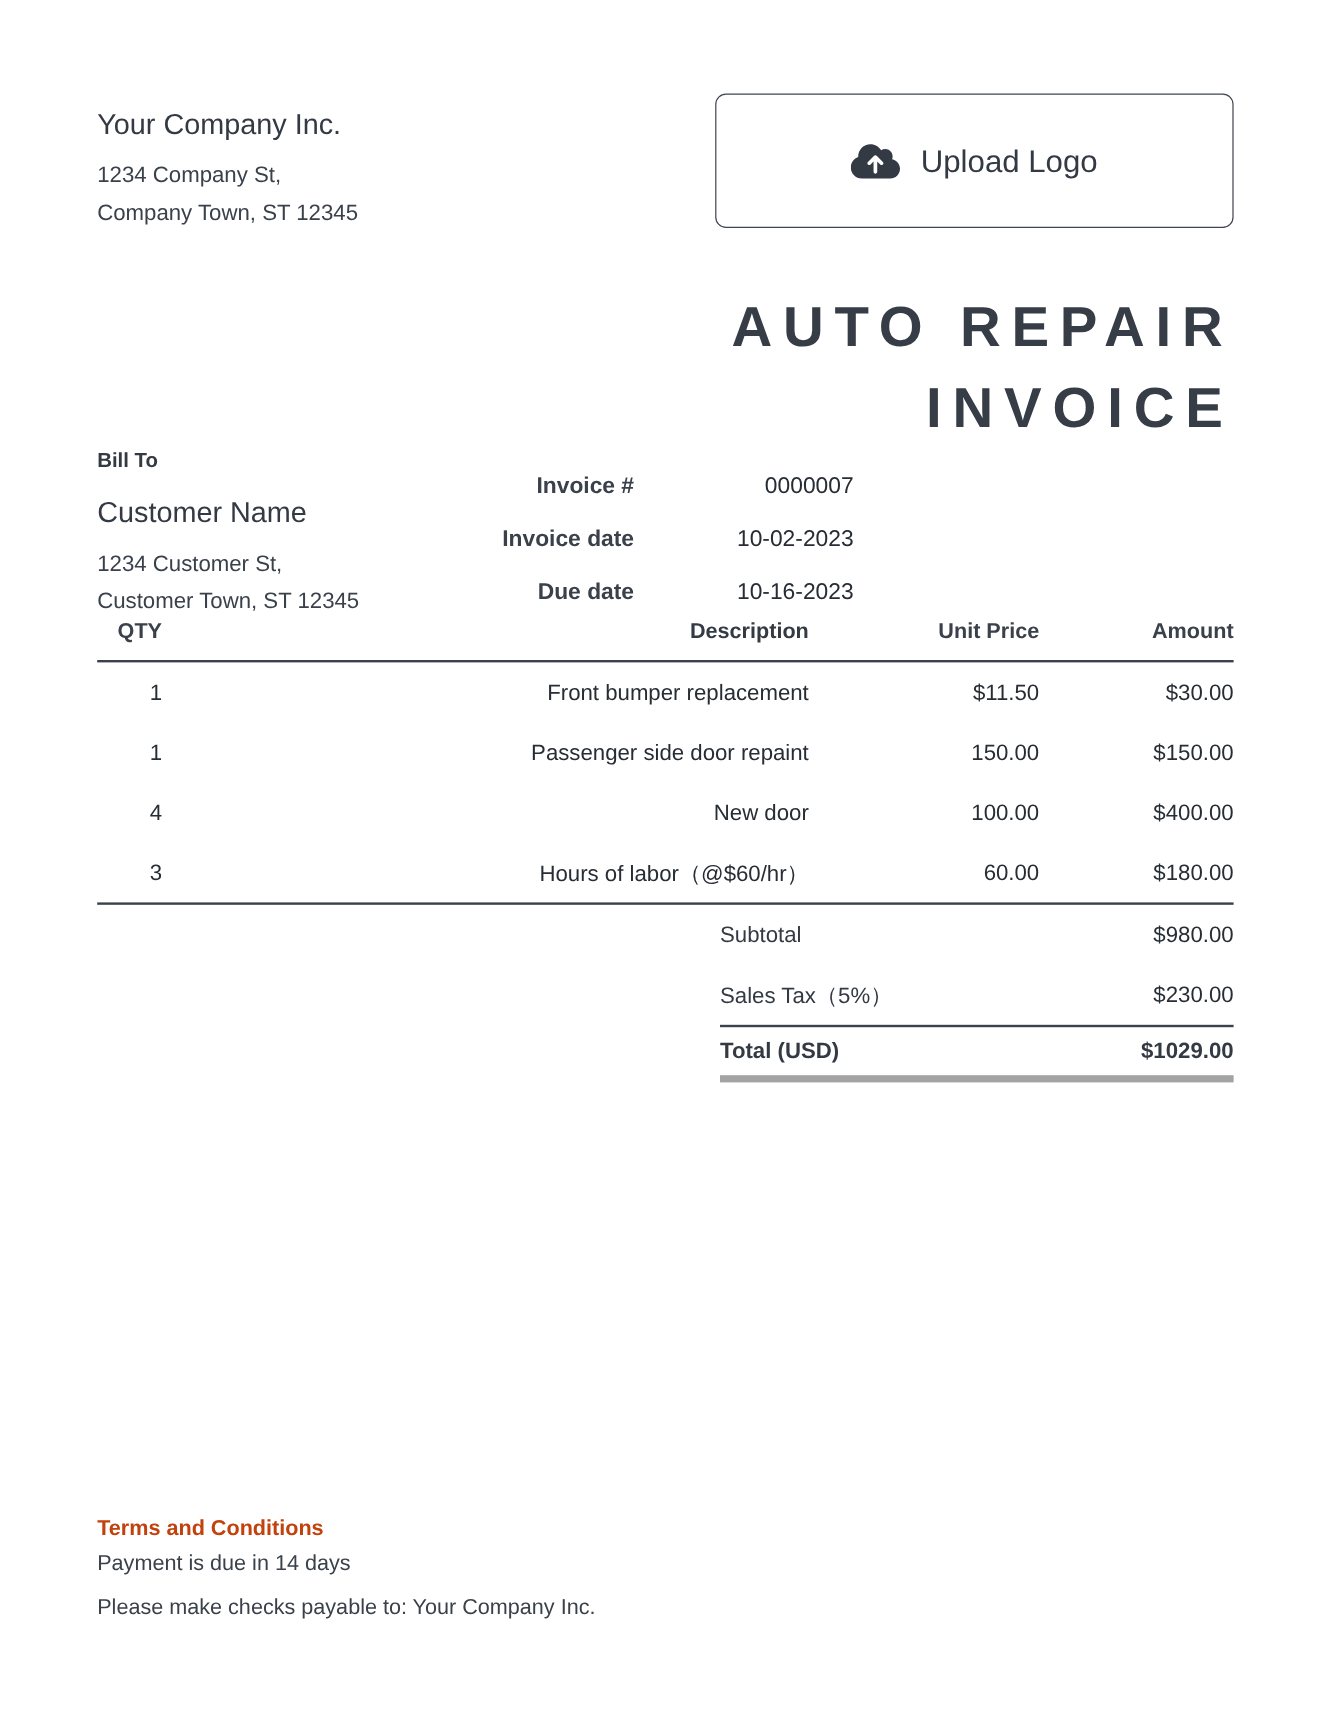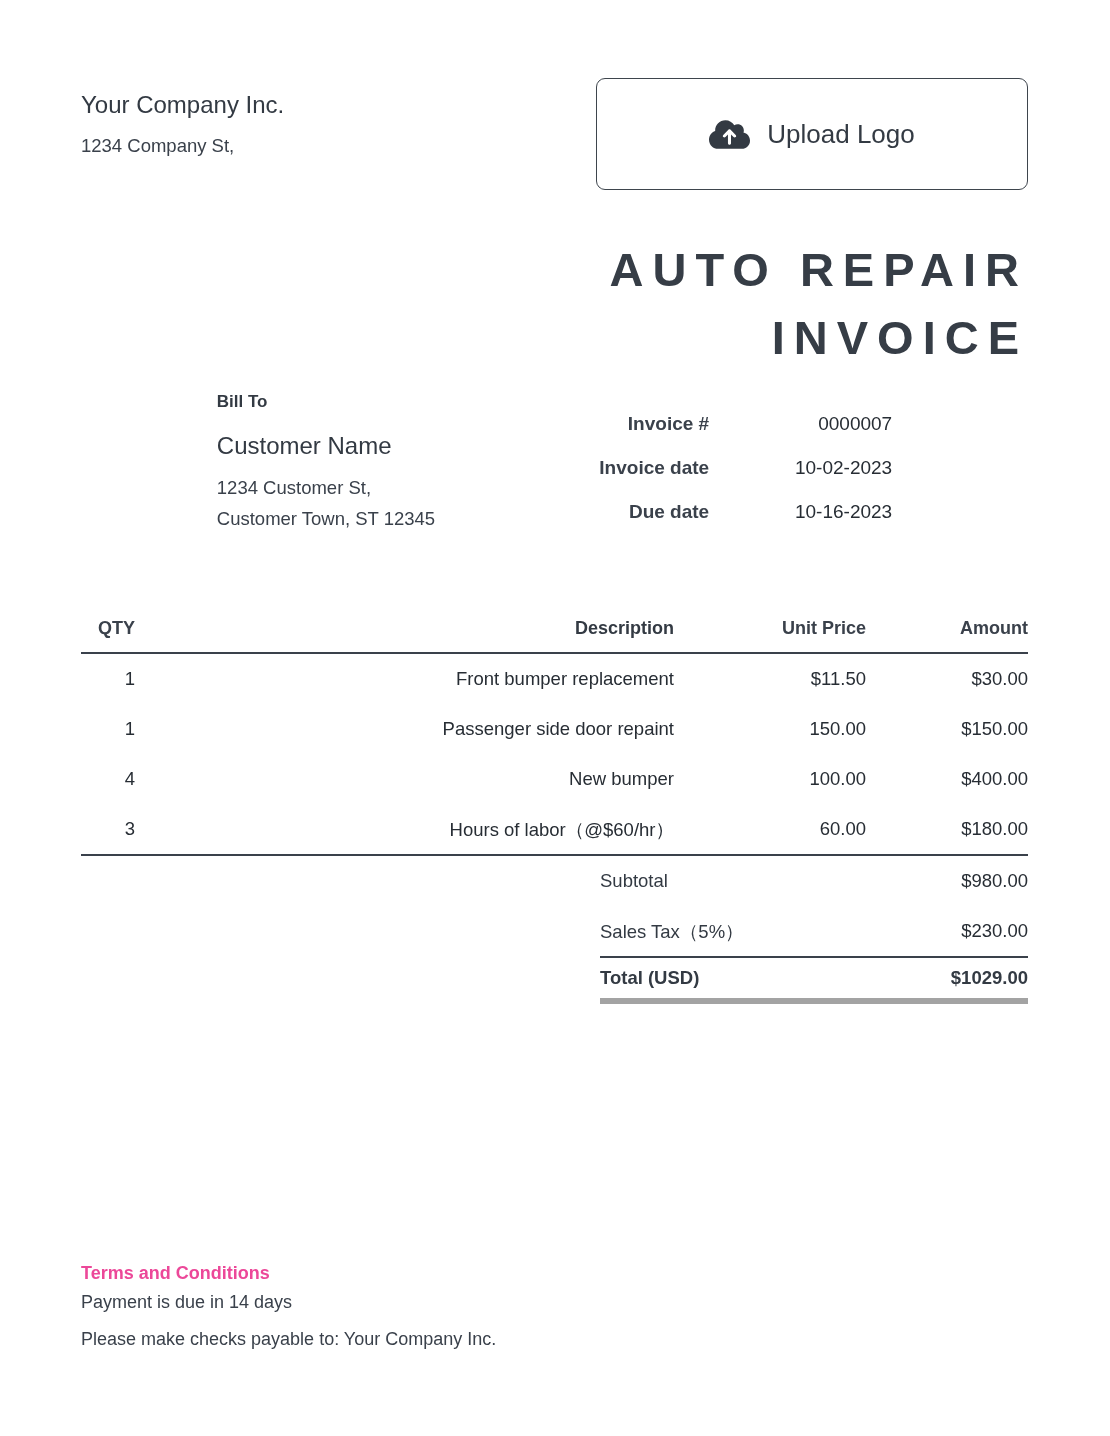--- a/index.html
+++ b/index.html
@@ -36,32 +36,32 @@
   .doc-title {
     margin-top:46px;
     text-align:right;
     font-size:47px; font-weight:700;
     letter-spacing:9px;
     line-height:68px;
     color:#363d46;
   }
 
   
-  .info-row { display:flex; justify-content:center; margin-top:20px;gap:45px; }
+  .info-row { display:flex; justify-content:flex-start; margin-top:0; }
   .billto-label { font-size:17px; font-weight:700; color:#333a43; }
   .customer-name { font-size:24px; margin-top:20px; color:#333a43; }
   .customer-address { font-size:18.5px; line-height:31px; margin-top:12px; }
 
   .meta { width:412px; padding-top:10px; }
   .meta-row { display:flex; align-items:center; height:44px; }
   .meta-label { flex:1; text-align:right; font-weight:700; font-size:19px; color:#3a414b; }
   .meta-value { width:183px; text-align:right; font-size:19px; color:#272d34; }
 
   
-  .items { margin-top:84px; }
+  .items { }
   .thead, .trow {
     display:grid;
     grid-template-columns:54px 1fr 180px 150px;
     column-gap:12px;
     align-items:center;
   }
   .thead { padding-bottom:13px; border-bottom:2px solid #3a414b; font-size:18px; font-weight:700; }
   .tbody { border-bottom:2px solid #3a414b; }
   .trow { height:50px; font-size:18.5px; color:#272d34; }
   .col-qty { text-align:right; }
@@ -71,34 +71,35 @@
 
   
   .totals { width:428px; margin-left:auto; }
   .total-row { display:flex; justify-content:space-between; align-items:center; height:50px; font-size:18.5px; color:#272d34;gap:42px; }
   .total-row .t-label { color:#333a43; }
   .grand { border-top:2px solid #3a414b; border-bottom:6px solid #a3a3a3; height:48px; font-weight:700; }
   .grand .t-label, .grand .t-value { color:#333a43; font-size:18.5px; }
 
   
   .terms { position:absolute; left:81px; bottom:78px; width:947px; }
-  .terms-heading { font-size:18px; font-weight:700; color:#ec4899; }
+  .terms-heading { font-size:18px; font-weight:700; color:#c2410c; }
   .terms-line { font-size:18px; line-height:37px; color:#3a414b; }
   .terms-line:first-of-type { margin-top:8px; }
 </style>
 </head>
 <body>
 
 <div class="page">
 
   <div class="header-row">
     <div class="company">
       <div class="company-name">Your Company Inc.</div>
       <div class="company-address">
         <div>1234 Company St,</div>
+        <div>Company Town, ST 12345</div>
       </div>
     </div>
     <button class="upload-btn">
       <span style="display:inline-flex;">
         <svg viewBox="0 0 640 512" aria-hidden="true">
             <path fill="#333a43" d="M144 480C64.5 480 0 415.5 0 336c0-62.8 40.2-116.2 96.2-135.9c-.1-2.7-.2-5.4-.2-8.1c0-88.4 71.6-160 160-160c59.3 0 111 32.2 138.7 80.2C409.9 102 428.3 96 448 96c53 0 96 43 96 96c0 12.2-2.3 23.8-6.4 34.6C596 238.4 640 290.1 640 352c0 70.7-57.3 128-128 128H144zm79-217c-9.4 9.4-9.4 24.6 0 33.9s24.6 9.4 33.9 0l39-39V392c0 13.3 10.7 24 24 24s24-10.7 24-24V257.9l39 39c9.4 9.4 24.6 9.4 33.9 0s9.4-24.6 0-33.9l-80-80c-9.4-9.4-24.6-9.4-33.9 0l-80 80z"></path>
           </svg>
       </span>
       <span>Upload Logo</span>
     </button>
@@ -150,21 +151,21 @@
         <div class="col-amount">$30.00</div>
       </div>
       <div class="trow">
         <div class="col-qty">1</div>
         <div class="col-desc">Passenger side door repaint</div>
         <div class="col-price">150.00</div>
         <div class="col-amount">$150.00</div>
       </div>
       <div class="trow">
         <div class="col-qty">4</div>
-        <div class="col-desc">New bumper</div>
+        <div class="col-desc">New door</div>
         <div class="col-price">100.00</div>
         <div class="col-amount">$400.00</div>
       </div>
       <div class="trow">
         <div class="col-qty">3</div>
         <div class="col-desc">Hours of labor（@$60/hr）</div>
         <div class="col-price">60.00</div>
         <div class="col-amount">$180.00</div>
       </div>
     </div>

